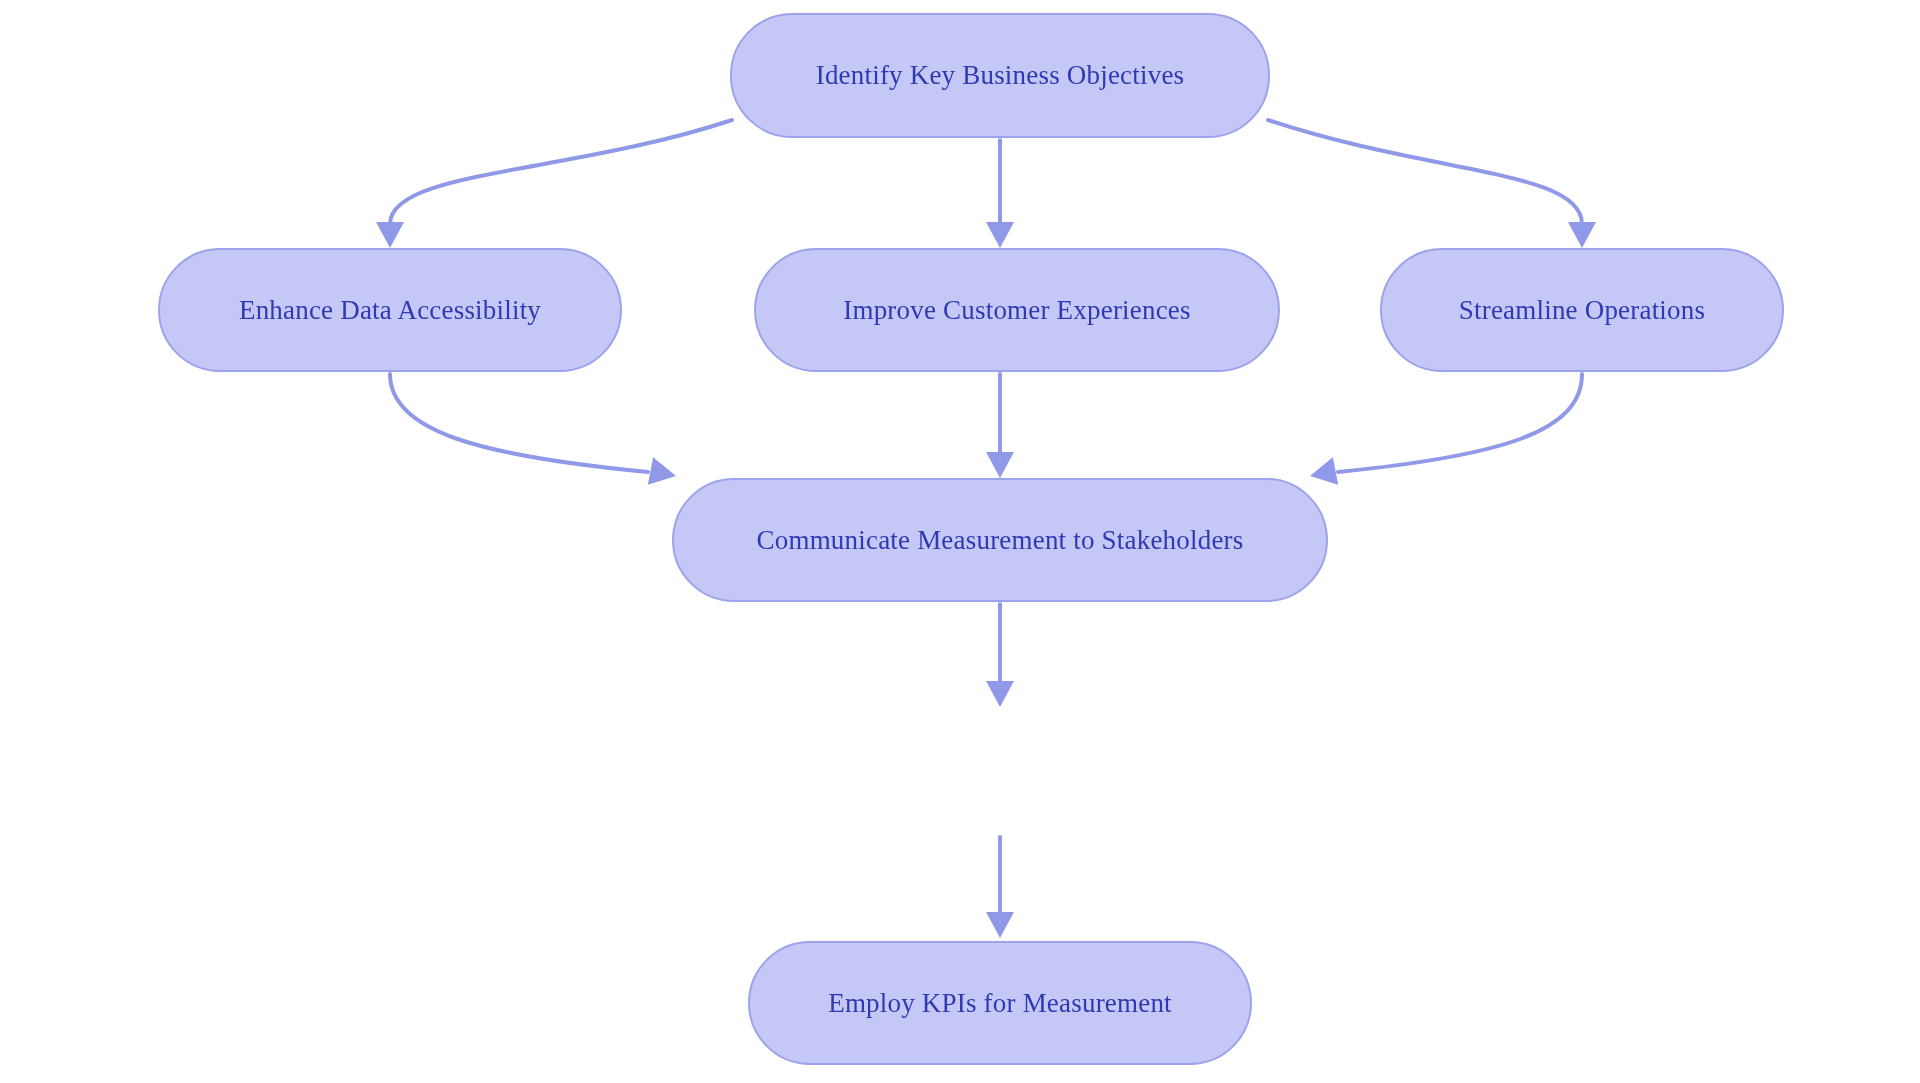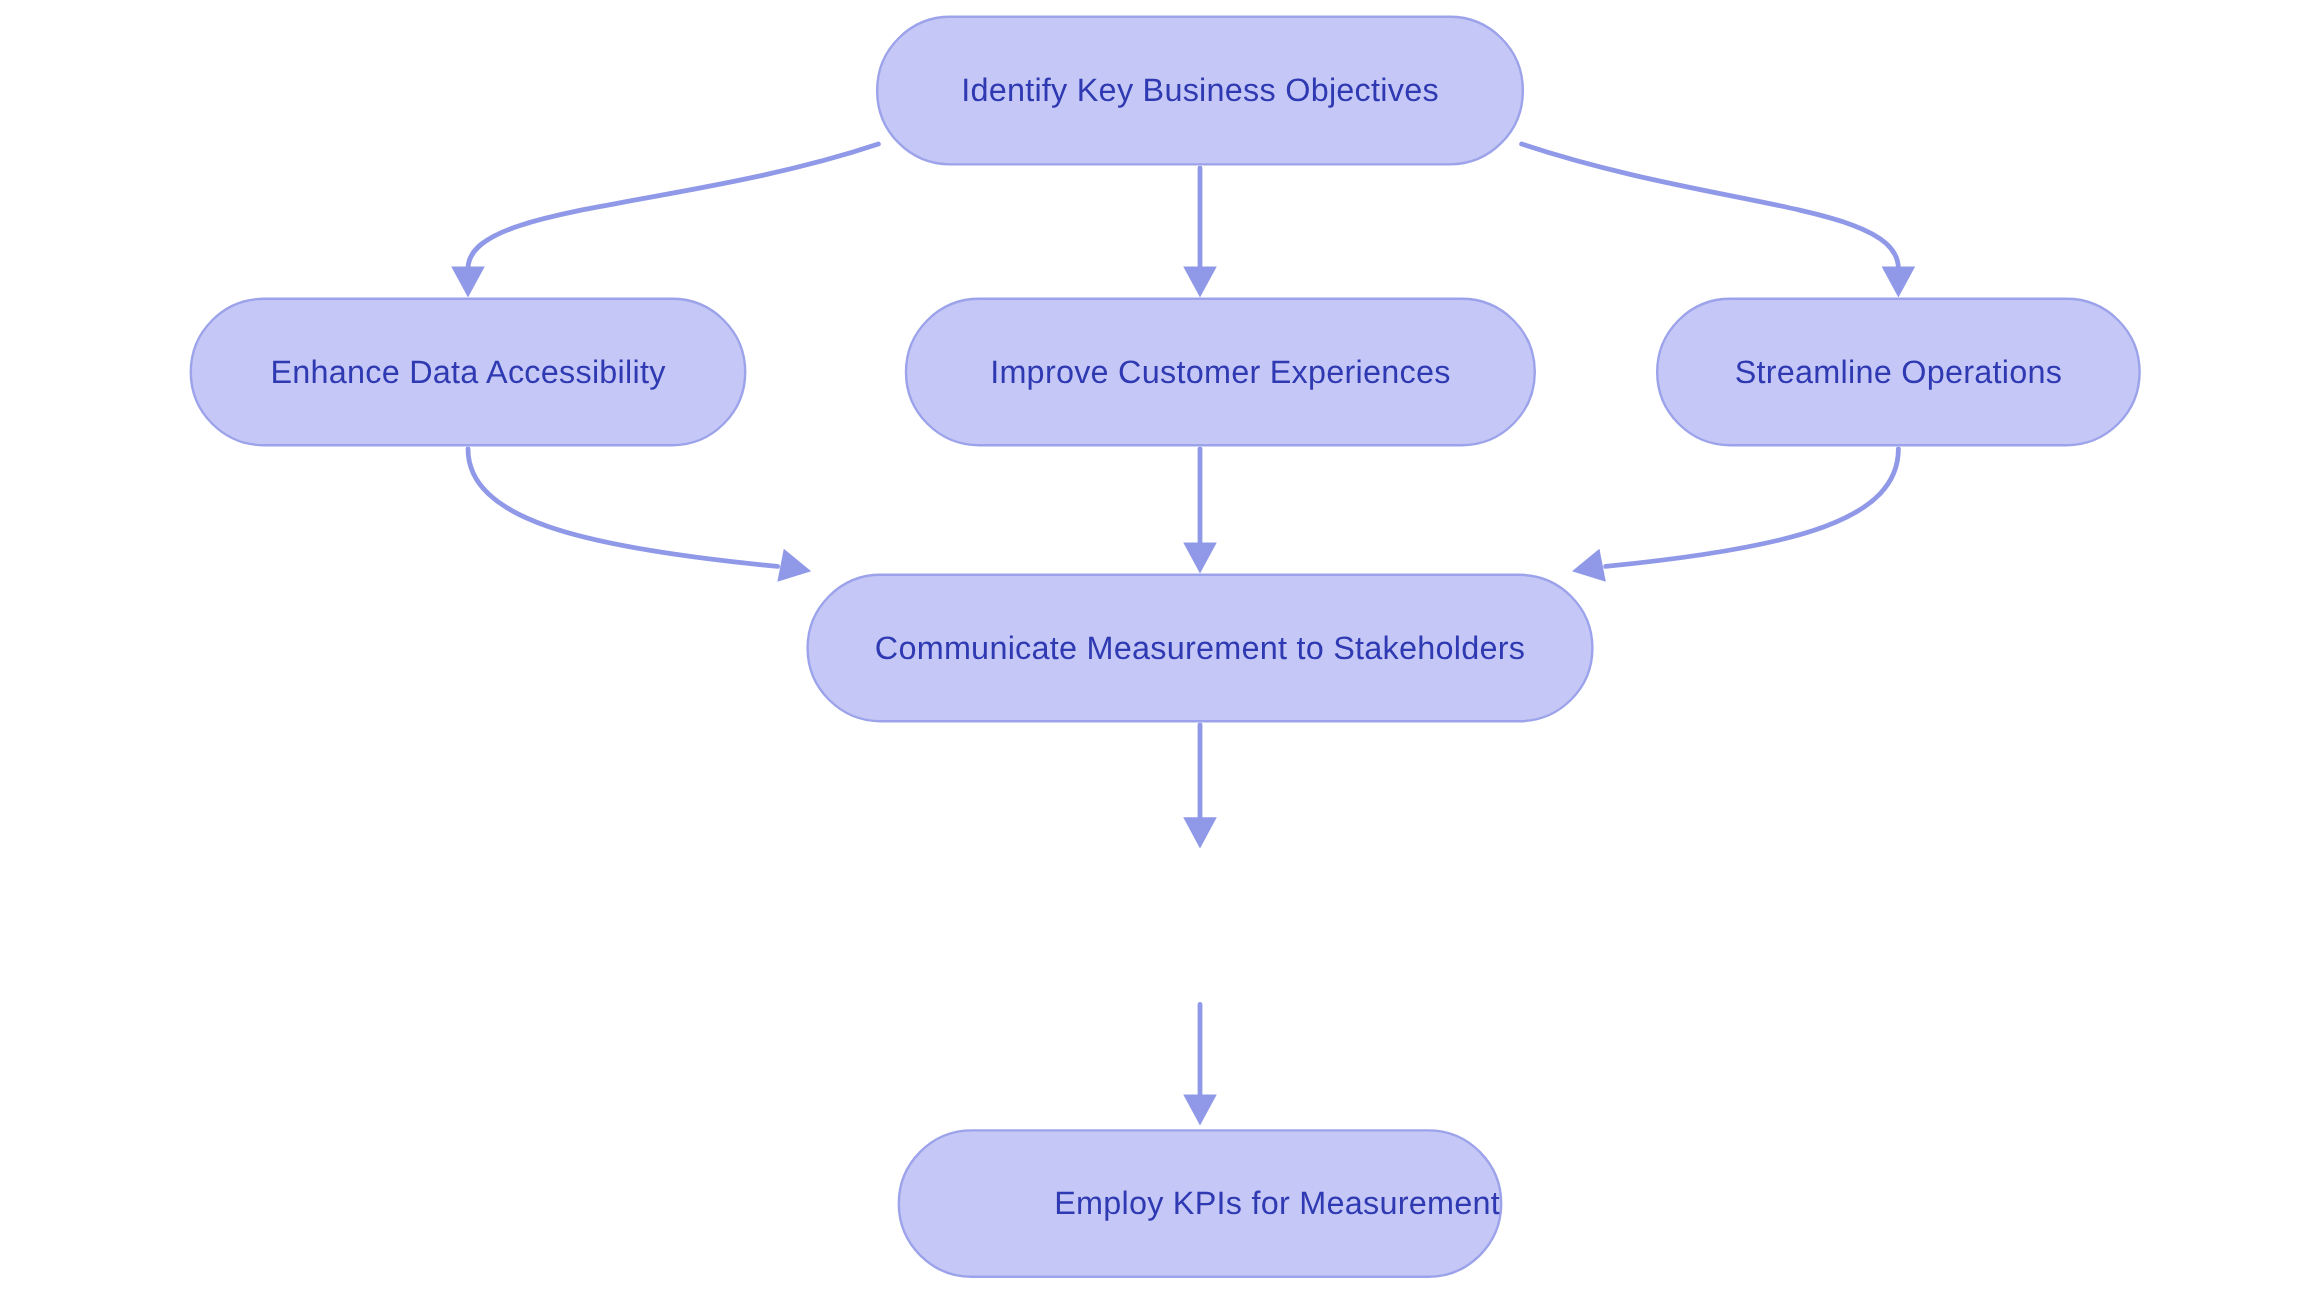--- a/index.html
+++ b/index.html
@@ -7,21 +7,21 @@
     --node-fill:#c5c8f6;
     --node-border:#9ca3ea;
     --node-text:#2f3ab2;
     --arrow:#9099e8;
   }
   html,body{margin:0;padding:0;background:var(--bg);}
   .canvas{
     position:relative;
     width:1920px;height:1083px;
     background:var(--bg);
-    font-family:Liberation Sans, sans-serif;
+    font-family:Liberation Serif, serif;
     overflow:hidden;
   }
   .edges-layer{
     position:absolute;left:0;top:0;width:1920px;height:1083px;
   }
   .edges-layer path{
     fill:none;
     stroke:var(--arrow);
     stroke-width:4;
     stroke-linecap:round;
@@ -94,17 +94,17 @@
   </div>
   <div class="node" style="left: 754px; top: 248px; width: 526px; height: 124px;">
     <span>Improve Customer Experiences</span>
   </div>
   <div class="node" style="left: 1380px; top: 248px; width: 404px; height: 124px;">
     <span>Streamline Operations</span>
   </div>
   <div class="node" style="left: 672px; top: 478px; width: 656px; height: 124px;">
     <span>Communicate Measurement to Stakeholders</span>
   </div>
-  <div class="node" style="left: 748px; top: 941px; width: 504px; height: 124px; justify-content: flex-end;">
+  <div class="node" style="left: 748px; top: 941px; width: 504px; height: 124px;">
     <span>Employ KPIs for Measurement</span>
   </div>
 
 </div>
 
 </body></html>

